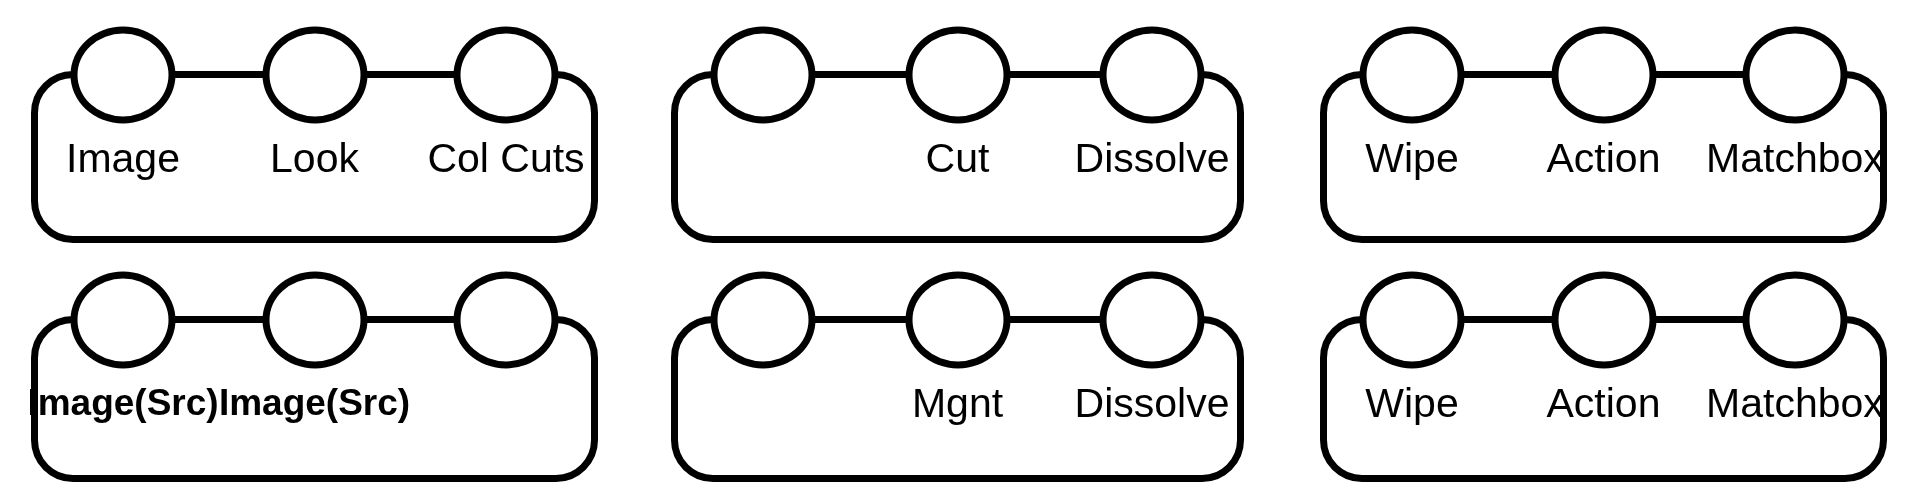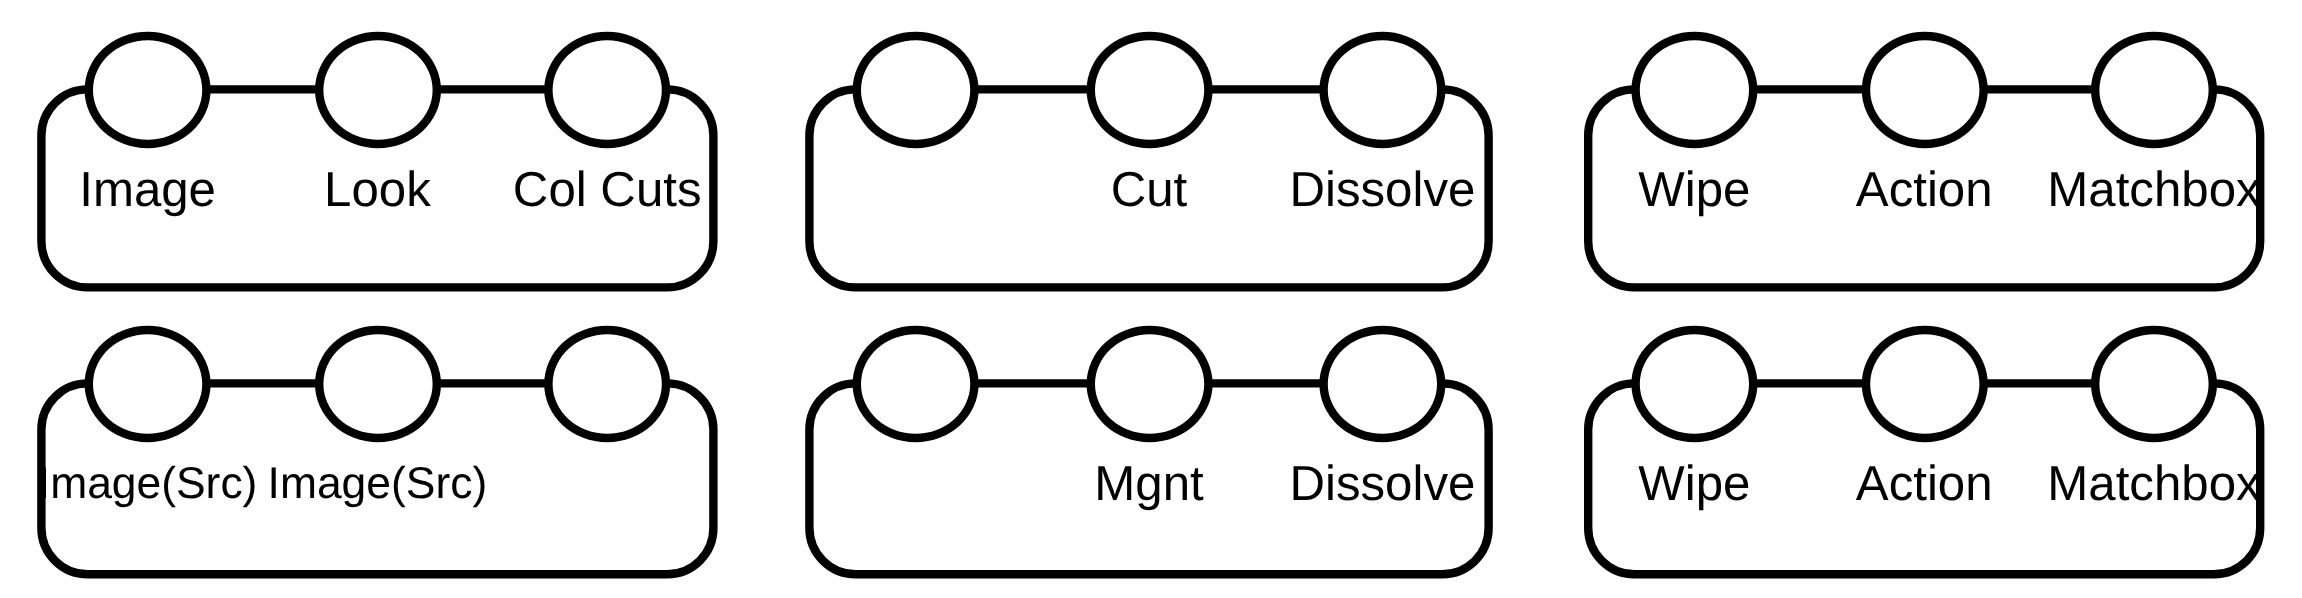--- a/index.html
+++ b/index.html
@@ -43,21 +43,21 @@
   .label{
     position:absolute;
     top:58px;
     transform:translateX(-50%);
     font-size:41px;
     line-height:44px;
     color:#000000;
     white-space:nowrap;
     text-align:center;
   }
-  .tight .label{font-size:37px;}
+  .tight .label{font-size:37px;font-weight:bold;}
 </style>
 </head>
 <body>
 
 <div class="canvas">
 
   <div class="box r0 c0">
     <div class="circle p0"></div>
     <div class="circle p1"></div>
     <div class="circle p2"></div>

